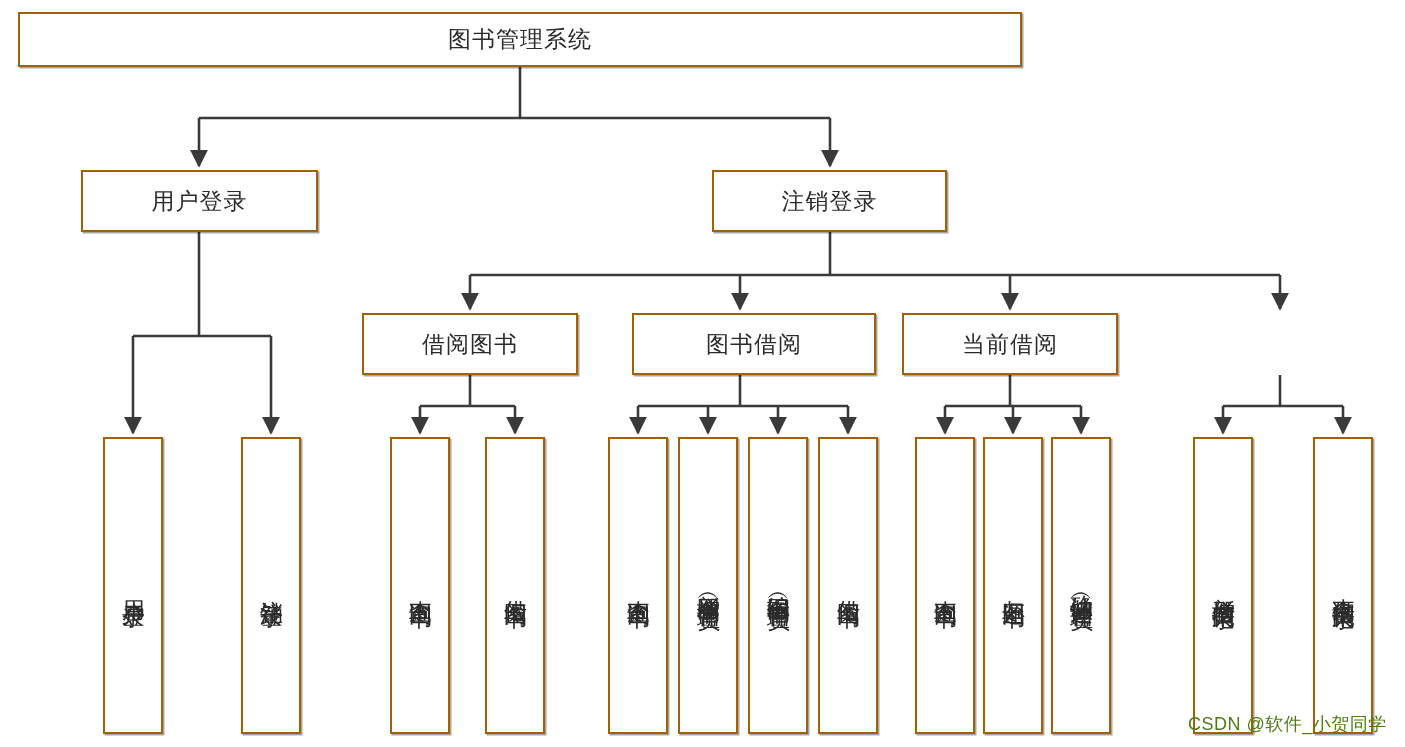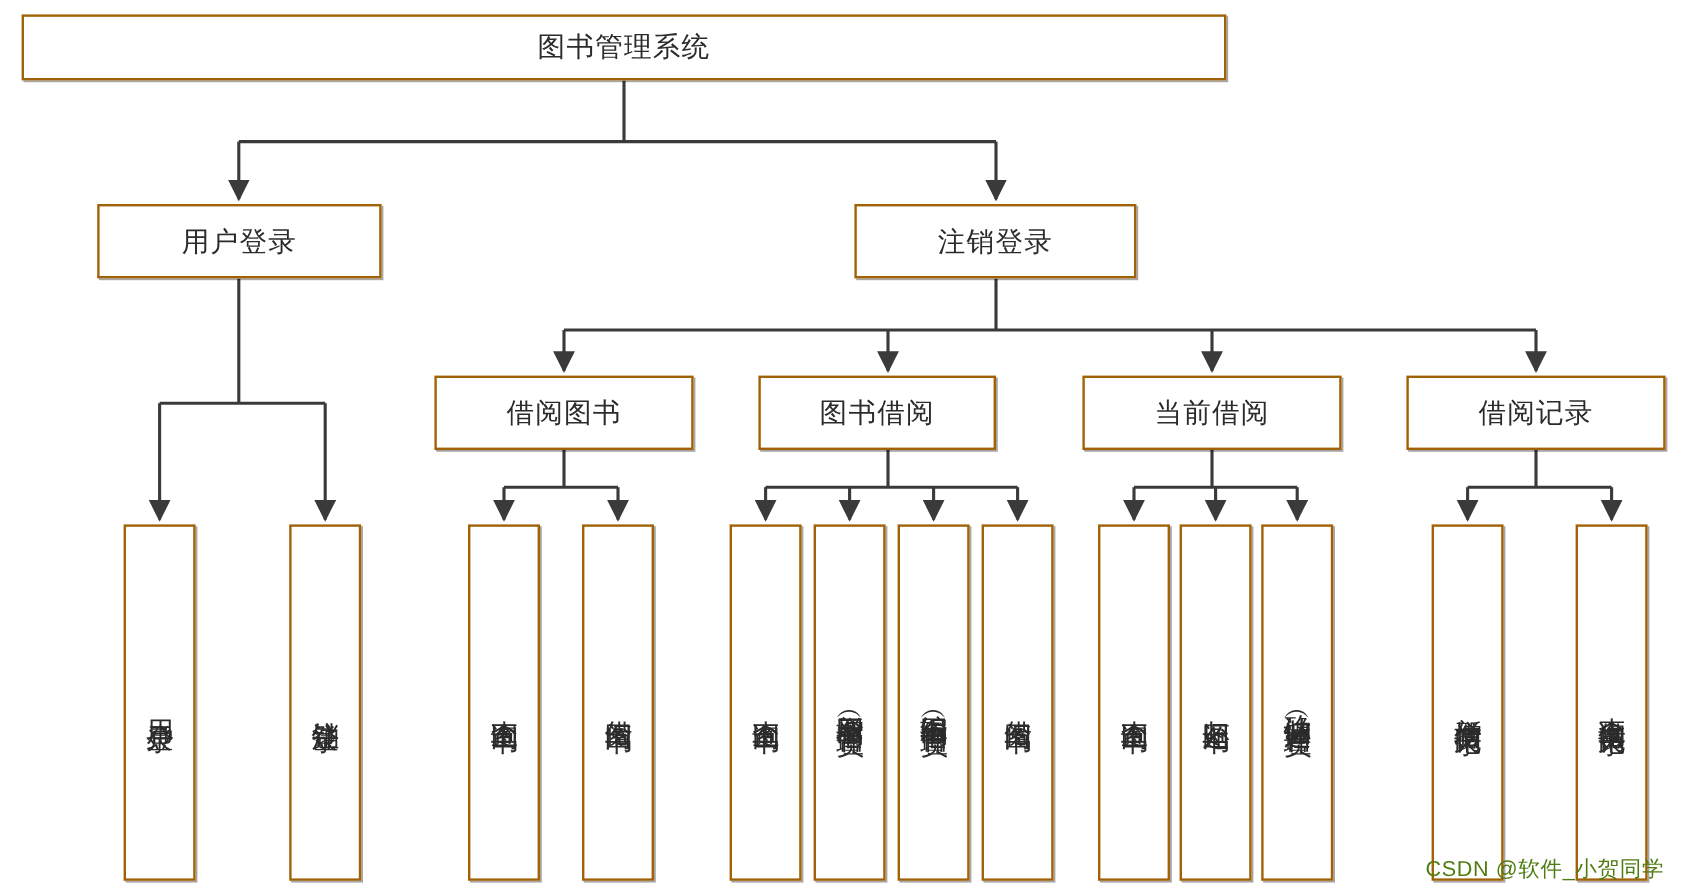--- a/index.html
+++ b/index.html
@@ -102,23 +102,22 @@
       <path d="M 1343 406 L 1343 433" marker-end="url(#arrow)"></path>
     </g>
   </svg>
 
   <div class="node h root" style="left:18px;top:12px;width:1004px;height:55px;">图书管理系统</div>
 
   <div class="node h" style="left:81px;top:170px;width:237px;height:62px;">用户登录</div>
   <div class="node h" style="left:712px;top:170px;width:235px;height:62px;">注销登录</div>
 
   <div class="node h" style="left:362px;top:313px;width:216px;height:62px;">借阅图书</div>
-  <div class="node h" style="left:632px;top:313px;width:198px;height:62px;">图书借阅</div>
+  <div class="node h" style="left:632px;top:313px;width:244px;height:62px;">图书借阅</div>
   <div class="node h" style="left:902px;top:313px;width:216px;height:62px;">当前借阅</div>
-  <div class="node h" style="left:1172px;top:313px;width:216px;height:62px;">借阅记录</div>
 
   <div class="node v" style="left:103px;top:437px;width:60px;height:297px;">用户登录</div>
   <div class="node v" style="left:241px;top:437px;width:60px;height:297px;">注销登录</div>
 
   <div class="node v" style="left:390px;top:437px;width:60px;height:297px;">查询图书</div>
   <div class="node v" style="left:485px;top:437px;width:60px;height:297px;">借阅图书</div>
 
   <div class="node v" style="left:608px;top:437px;width:60px;height:297px;">查询图书</div>
   <div class="node v" style="left:678px;top:437px;width:60px;height:297px;">新增图书（管理员）</div>
   <div class="node v" style="left:748px;top:437px;width:60px;height:297px;">编辑图书（管理员）</div>

